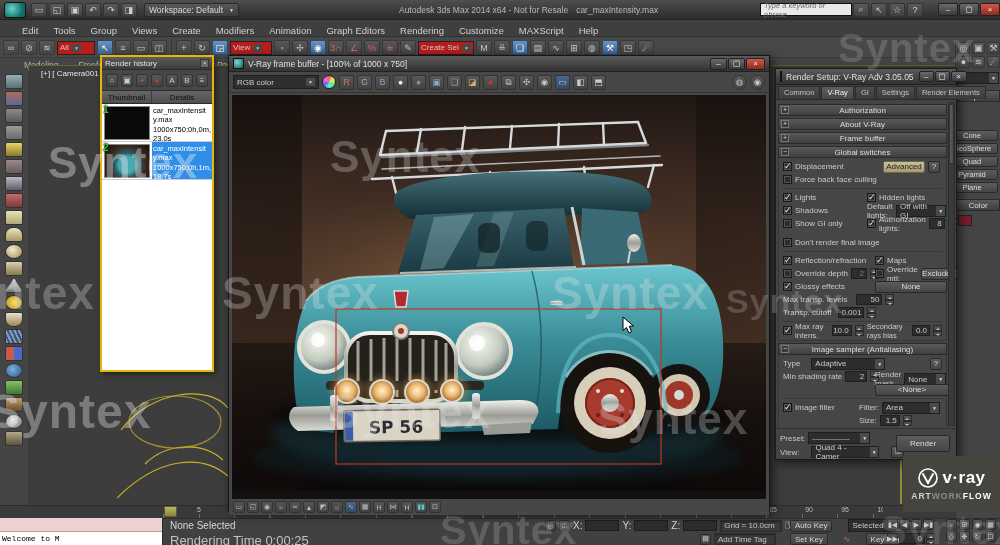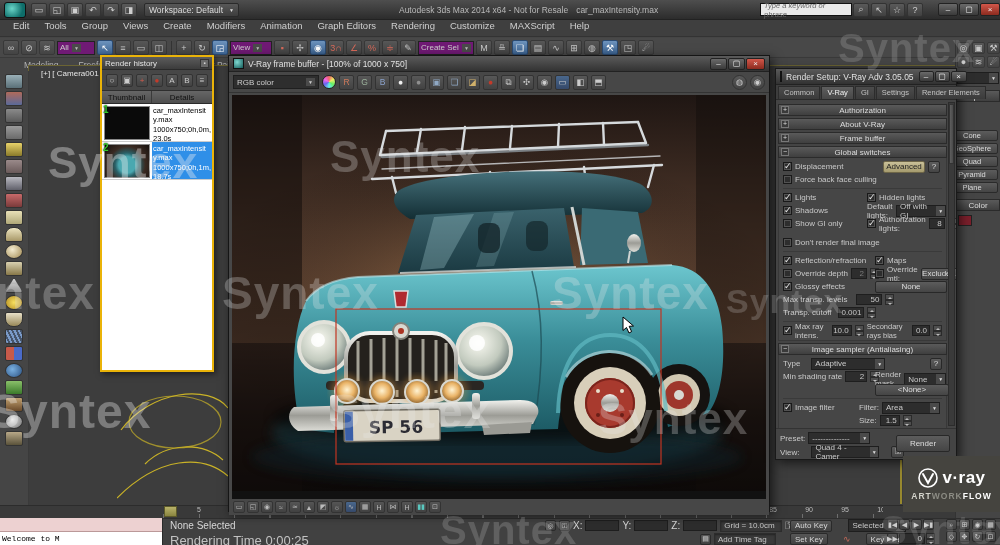--- a/index.html
+++ b/index.html
@@ -9,28 +9,28 @@
 .flex{display:flex;align-items:center}
 
 .titlebar{left:0;top:0;width:1000px;height:20px;background:linear-gradient(#4e4e4e,#2c2c2c);border-bottom:1px solid #222}
 .maxlogo{width:22px;height:16px;background:radial-gradient(circle at 35% 40%,#6ad4c8,#0e6e6a 70%);border-radius:3px;border:1px solid #111;margin:0 4px}
 .qicon{width:16px;height:14px;margin:0 1px;display:inline-flex;align-items:center;justify-content:center;color:#cfcfcf;font-size:9px;background:linear-gradient(#5a5a5a,#404040);border:1px solid #333;border-radius:2px}
 .workdd{height:14px;background:linear-gradient(#585858,#3d3d3d);border:1px solid #2a2a2a;border-radius:2px;padding:0 4px;font-size:8.5px;color:#ddd;display:flex;align-items:center;gap:6px;margin-left:6px}
 .wtitle{color:#b9b9b9;font-size:8.5px}
 .searchbox{height:13px;width:92px;background:#e9e9e9;border:1px solid #111;color:#666;font-style:italic;font-size:7.5px;padding:0 3px;display:flex;align-items:center}
 .winbtn{width:20px;height:13px;display:inline-flex;align-items:center;justify-content:center;font-size:8px;color:#eee;background:linear-gradient(#6a6a6a,#3a3a3a);border:1px solid #222;border-radius:2px;margin-left:1px}
 .winbtn.close{background:linear-gradient(#d2574a,#8c2b1f)}
-.menubar{left:0;top:20px;width:1000px;height:17px;background:#3f3f3f;border-bottom:1px solid #333;display:flex;align-items:flex-start;gap:15px;padding-left:13px}
+.menubar{left:0;top:20px;width:1000px;height:17px;background:#3f3f3f;border-bottom:1px solid #333;display:flex;align-items:flex-end;gap:15px;padding-left:22px}
 .menubar span{color:#cfcfcf;font-size:9.5px}
 .toolbar{left:0;top:38px;width:1000px;height:20px;background:#484848;border-bottom:1px solid #3a3a3a;display:flex;align-items:center;gap:2px;padding:0 3px}
 .ticon{width:16px;height:15px;flex:none;display:inline-flex;align-items:center;justify-content:center;font-size:9px;color:#c9c9c9;background:linear-gradient(#575757,#434343);border:1px solid #383838;border-radius:2px}
 .ticon.blue{background:linear-gradient(#6d93bd,#3c6391);border-color:#2a4a72;color:#fff}
 .ticon.red{color:#d86a5a}
 .tsep{width:1px;height:14px;background:#333;margin:0 2px;flex:none}
-.tdd{height:14px;background:#701a75;border:1px solid #222;color:#ccc;font-size:8px;display:inline-flex;align-items:center;padding:0 2px;gap:3px;flex:none}
+.tdd{height:14px;background:#b91c1c;border:1px solid #222;color:#ccc;font-size:8px;display:inline-flex;align-items:center;padding:0 2px;gap:3px;flex:none}
 .tdd .ar{font-size:5px;color:#bbb;background:#4a4a4a;padding:1px 2px}
 .ribbon{left:0;top:58px;width:1000px;height:13px;background:#454545;display:flex;align-items:flex-end;gap:0;padding-left:14px}
 .rtab{padding:1px 10px;font-size:8.5px;color:#b5b5b5}
 .rtab.active{background:#383838;color:#e4e4e4;border:1px solid #2c2c2c;border-bottom:none}
 
 .lefttools{left:0;top:71px;width:29px;height:434px;background:#454545;border-right:1px solid #3a3a3a;display:flex;flex-direction:column;align-items:center;padding-top:3px;gap:2px}
 .lt{width:18px;height:15px;border-radius:2px;border:1px solid #333;flex:none}
 
 .viewport{left:29px;top:66px;width:926px;height:439px;background:#3d3d3d;outline:1px solid #6b6433}
 .vplabel{left:12px;top:3px;color:#e6e6e6;font-size:8px}

